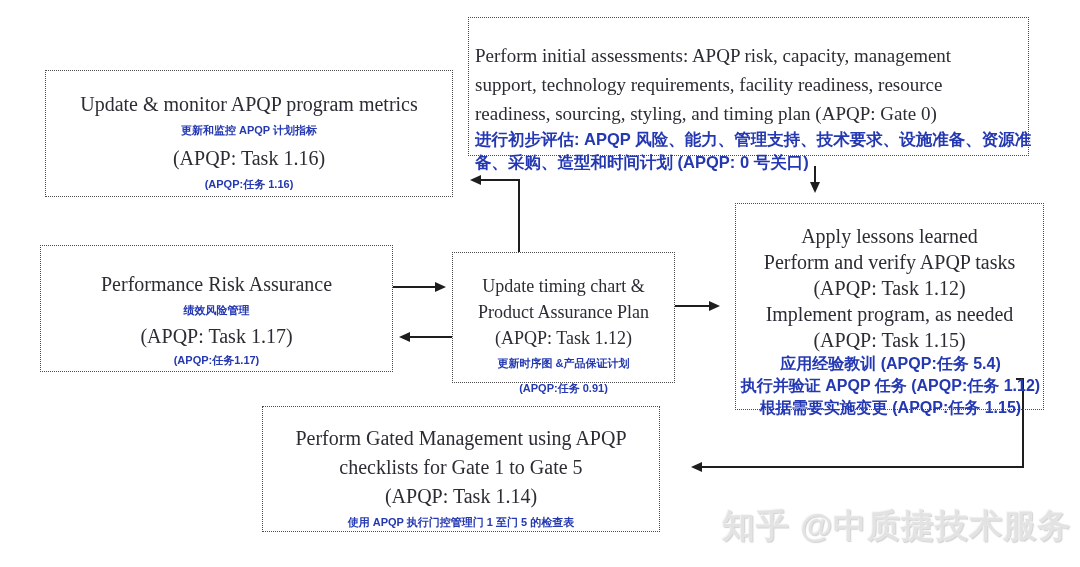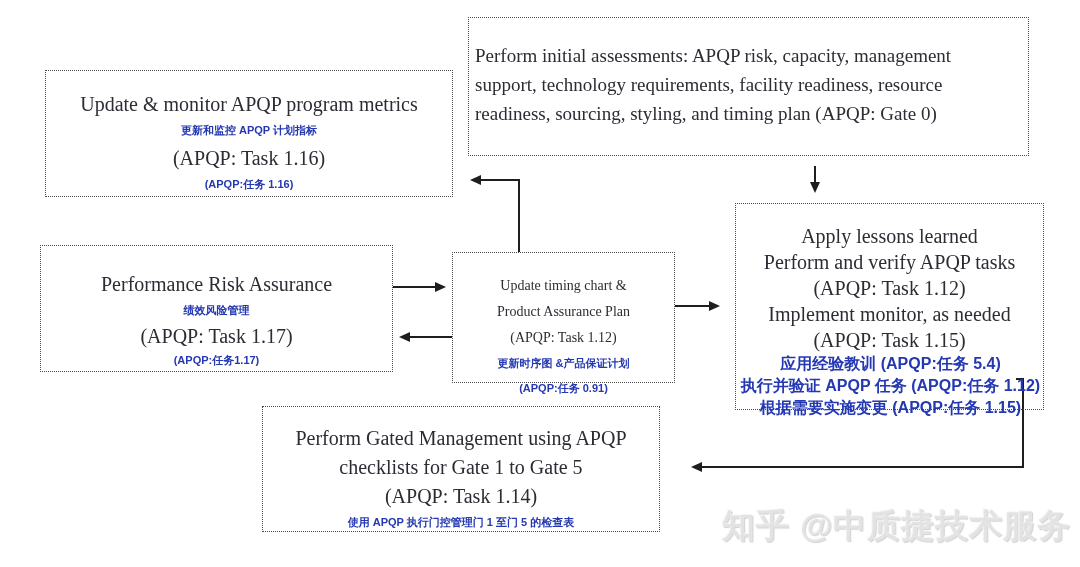--- a/index.html
+++ b/index.html
@@ -21,21 +21,21 @@
        font-family:"Liberation Sans","DejaVu Sans",sans-serif; white-space:nowrap;}
   .pre{ white-space:pre; text-align:left;}
   
   .b-metrics{ padding-top:19px;}
   .b-assess{ padding:23px 0 0 6px; text-align:left;}
   .b-assess .en{ font-size:19px; line-height:29px;}
   .b-assess .cn{ font-size:16.5px; line-height:23px; font-weight:600;}
   .b-risk{ padding-top:25px;}
   .b-risk .en{ line-height:27px;}
   .b-timing{ padding-top:20px;}
-  .b-timing .en{ font-size:14px; line-height:26px;}
+  .b-timing .en{ font-size:18px; line-height:26px;}
   .b-timing .cn{ line-height:25px;}
   .b-lessons{ padding-top:19px;}
   .b-lessons .en{ font-size:20px; line-height:26px;}
   .b-lessons .cn{ font-size:16px; line-height:22px; position:relative; left:-10px; width:329px;}
   .b-gated{ padding-top:17px;}
   .b-gated .en{ line-height:29px;}
   .b-gated .cn{ line-height:23px;}
   .arrows{ position:absolute; left:0; top:0; width:1080px; height:567px; pointer-events:none;}
   .arrows path.ln{ stroke:var(--arrow,#1e1e1e); stroke-width:2; fill:none;}
   .arrows marker path{ fill:var(--arrow,#1e1e1e); stroke:none;}
@@ -69,20 +69,22 @@
     <div class="en">Update &amp; monitor APQP program metrics</div>
     <div class="cn">更新和监控 APQP 计划指标</div>
     <div class="en" style="line-height:30px;">(APQP: Task 1.16)</div>
     <div class="cn" style="line-height:22px;">(APQP:任务 1.16)</div>
   </div>
 
   <div class="box b-assess" style="left:468px; top:17px; width:561px; height:139px;">
     <div class="en pre">Perform initial assessments: APQP risk, capacity, management
 support, technology requirements, facility readiness, resource
 readiness, sourcing, styling, and timing plan (APQP: Gate 0)</div>
+    <div class="cn pre">进行初步评估: APQP 风险、能力、管理支持、技术要求、设施准备、资源准
+备、采购、造型和时间计划 (APQP: 0 号关口)</div>
   </div>
 
   <div class="box b-risk" style="left:40px; top:245px; width:353px; height:127px;">
     <div class="en">Performance Risk Assurance</div>
     <div class="cn">绩效风险管理</div>
     <div class="en">(APQP: Task 1.17)</div>
     <div class="cn" style="line-height:21px;">(APQP:任务1.17)</div>
   </div>
 
   <div class="box b-timing" style="left:452px; top:252px; width:223px; height:131px;">
@@ -90,21 +92,21 @@
     <div class="en">Product Assurance Plan</div>
     <div class="en">(APQP: Task 1.12)</div>
     <div class="cn">更新时序图 &amp;产品保证计划</div>
     <div class="cn">(APQP:任务 0.91)</div>
   </div>
 
   <div class="box b-lessons" style="left:735px; top:203px; width:309px; height:207px;">
     <div class="en">Apply lessons learned</div>
     <div class="en">Perform and verify APQP tasks</div>
     <div class="en">(APQP: Task 1.12)</div>
-    <div class="en">Implement monitor, as needed</div>
+    <div class="en">Implement program, as needed</div>
     <div class="en">(APQP: Task 1.15)</div>
     <div class="cn">应用经验教训 (APQP:任务 5.4)</div>
     <div class="cn">执行并验证 APQP 任务 (APQP:任务 1.12)</div>
     <div class="cn">根据需要实施变更 (APQP:任务 1.15)</div>
   </div>
 
   <div class="box b-gated" style="left:262px; top:406px; width:398px; height:126px;">
     <div class="en">Perform Gated Management using APQP</div>
     <div class="en">checklists for Gate 1 to Gate 5</div>
     <div class="en">(APQP: Task 1.14)</div>

